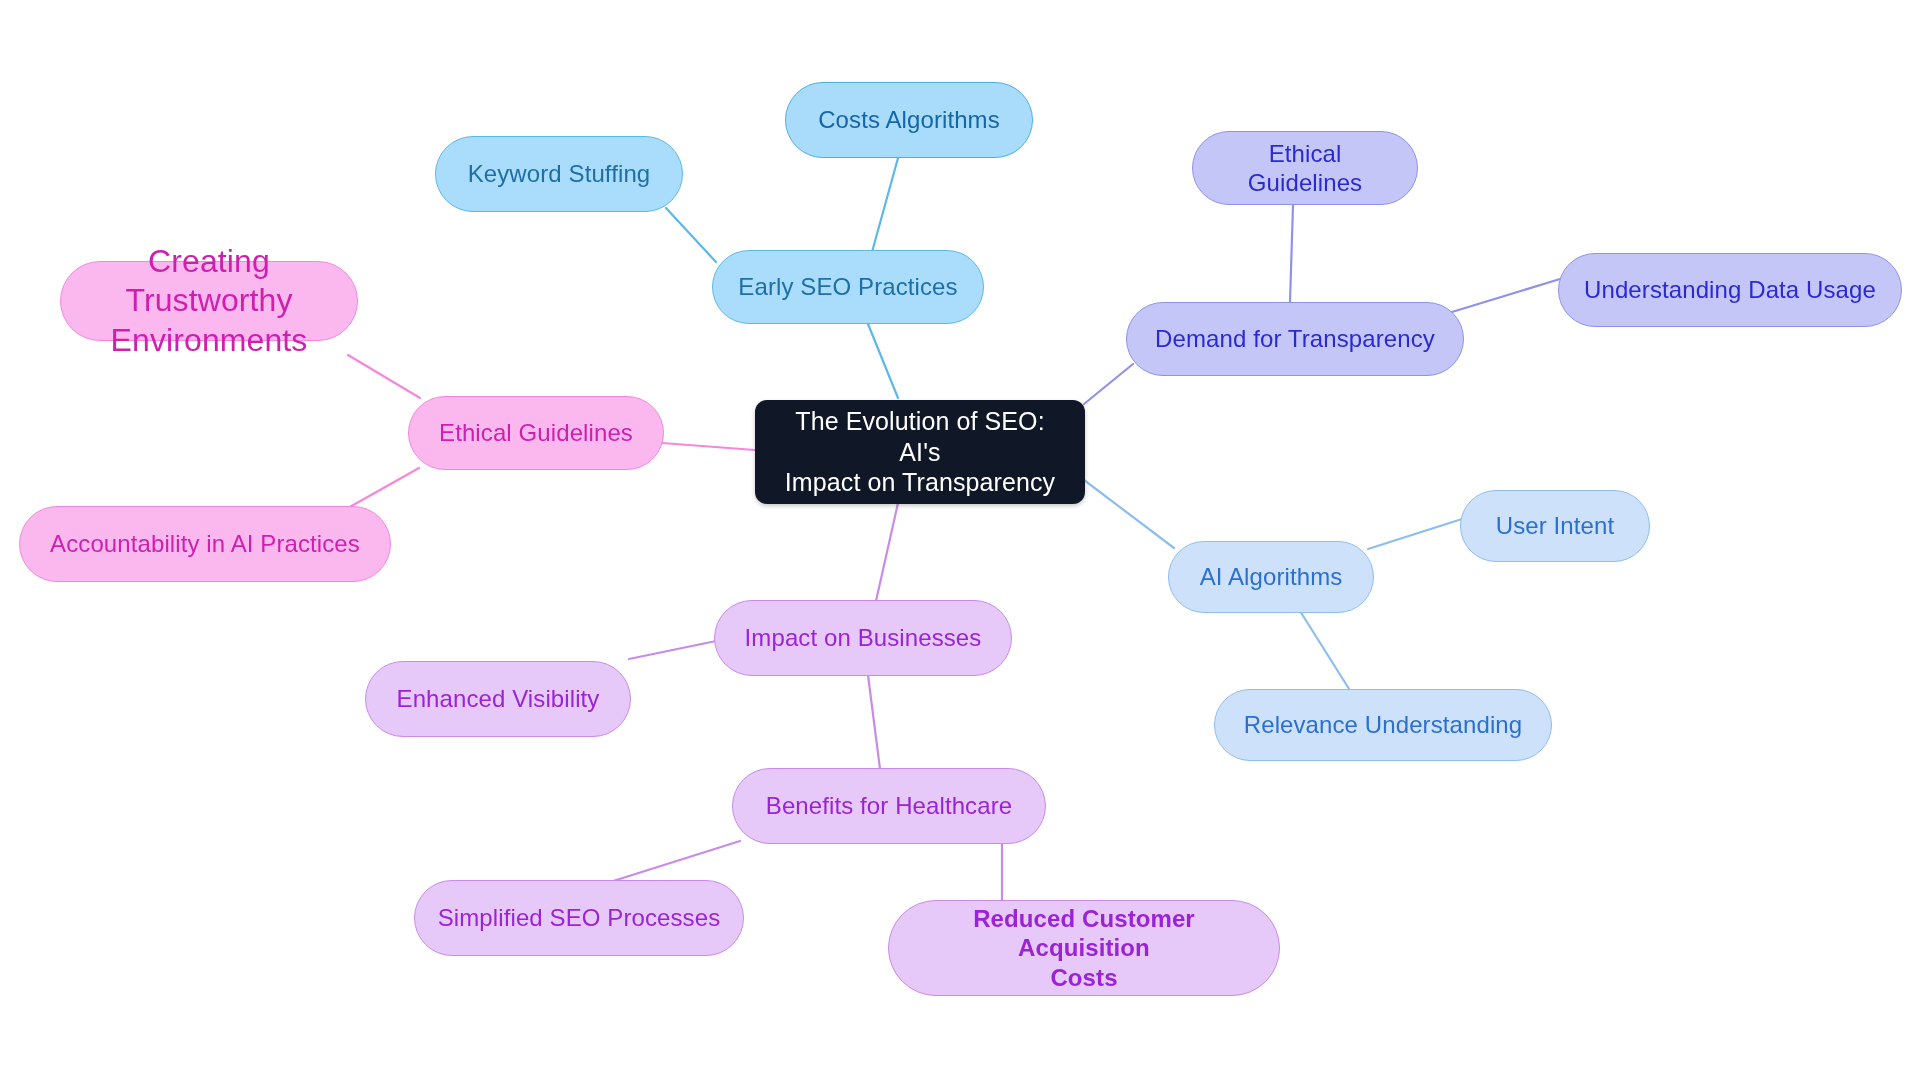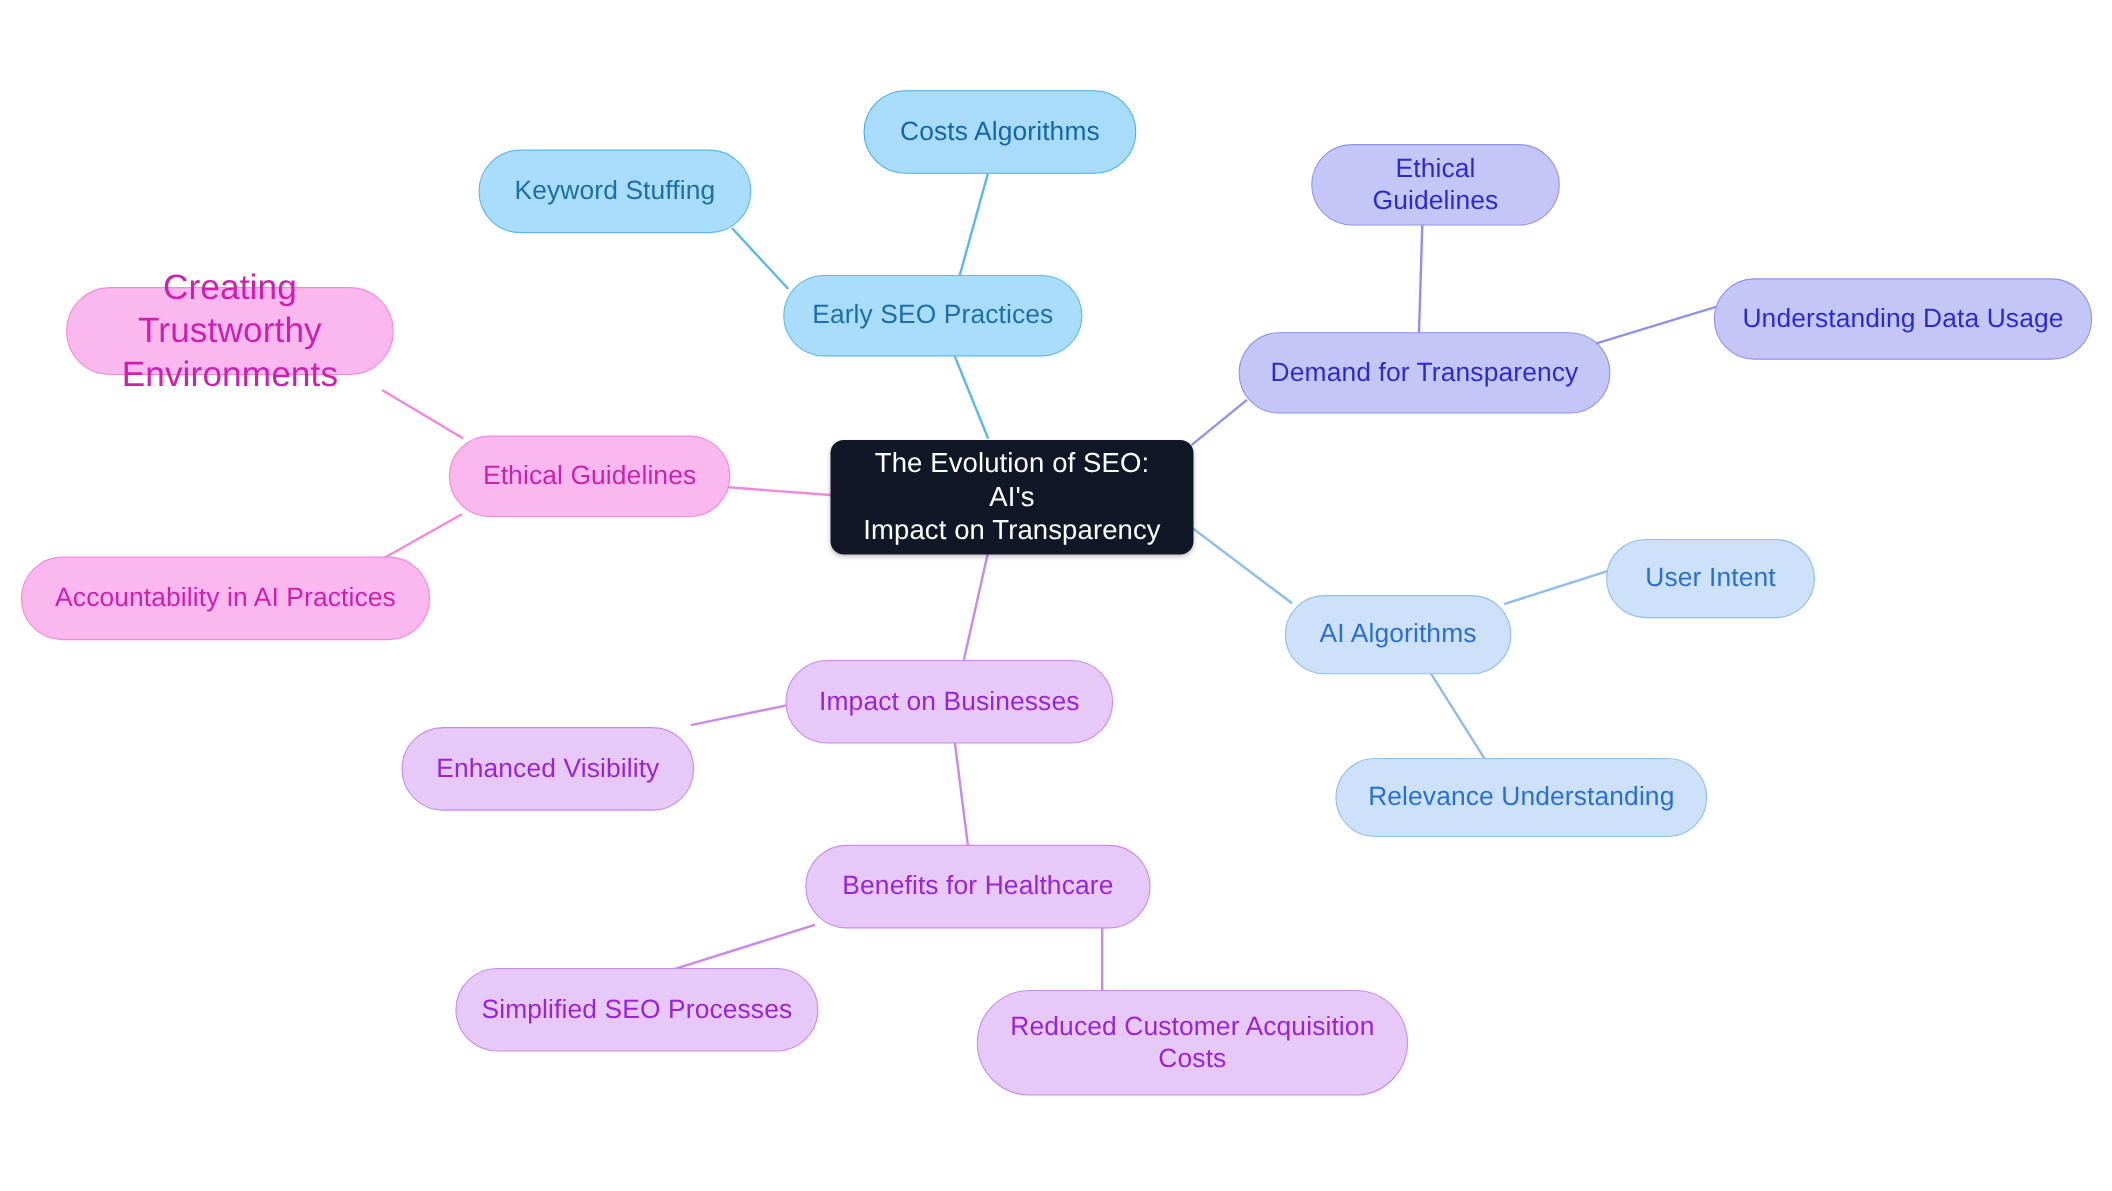--- a/index.html
+++ b/index.html
@@ -78,18 +78,18 @@
       <div class="node" style="left: 1460px; top: 490px; width: 190px; height: 72px; background: rgb(205, 226, 250); color: rgb(43, 111, 208); border-color: rgb(142, 189, 238); font-size: 24px;"><span>User Intent</span></div>
       <div class="node" style="left: 1214px; top: 689px; width: 338px; height: 72px; background: rgb(205, 226, 250); color: rgb(43, 111, 208); border-color: rgb(142, 189, 238); font-size: 24px; align-items: center;"><span>Relevance Understanding</span></div>
       <div class="node" style="left: 408px; top: 396px; width: 256px; height: 74px; background: rgb(251, 184, 239); color: rgb(207, 31, 174); border-color: rgb(244, 135, 220); font-size: 24px;"><span>Ethical Guidelines</span></div>
       <div class="node" style="left: 60px; top: 261px; width: 298px; height: 80px; background: rgb(251, 184, 239); color: rgb(207, 31, 174); border-color: rgb(244, 135, 220); font-size: 32px;"><span>Creating Trustworthy
 Environments</span></div>
       <div class="node" style="left: 19px; top: 506px; width: 372px; height: 76px; background: rgb(251, 184, 239); color: rgb(207, 31, 174); border-color: rgb(244, 135, 220); font-size: 24px;"><span>Accountability in AI Practices</span></div>
       <div class="node" style="left: 714px; top: 600px; width: 298px; height: 76px; background: rgb(231, 201, 249); color: rgb(154, 35, 214); border-color: rgb(201, 138, 234); font-size: 24px;"><span>Impact on Businesses</span></div>
       <div class="node" style="left: 365px; top: 637px; width: 266px; height: 76px; background: rgb(231, 201, 249); color: rgb(154, 35, 214); border-color: rgb(201, 138, 234); font-size: 24px; margin-top: 24px;"><span>Enhanced Visibility</span></div>
       <div class="node" style="left: 732px; top: 768px; width: 314px; height: 76px; background: rgb(231, 201, 249); color: rgb(154, 35, 214); border-color: rgb(201, 138, 234); font-size: 24px;"><span>Benefits for Healthcare</span></div>
       <div class="node" style="left: 414px; top: 880px; width: 330px; height: 76px; background: rgb(231, 201, 249); color: rgb(154, 35, 214); border-color: rgb(201, 138, 234); font-size: 24px;"><span>Simplified SEO Processes</span></div>
-      <div class="node" style="left: 888px; top: 900px; width: 392px; height: 96px; background: rgb(231, 201, 249); color: rgb(154, 35, 214); border-color: rgb(201, 138, 234); font-size: 24px;"><span>Reduced Customer Acquisition
+      <div class="node" style="left: 888px; top: 900px; width: 392px; height: 96px; background: rgb(231, 201, 249); color: rgb(154, 35, 214); border-color: rgb(201, 138, 234); font-size: 24px; font-weight: bold;"><span>Reduced Customer Acquisition
 Costs</span></div>
       <div class="node root" style="left: 755px; top: 400px; width: 330px; height: 104px; background: rgb(16, 24, 40); color: rgb(255, 255, 255); border-color: rgb(16, 24, 40); font-size: 25px;"><span>The Evolution of SEO: AI's
 Impact on Transparency</span></div>
     </div>
 </div>
 
 </body></html>

